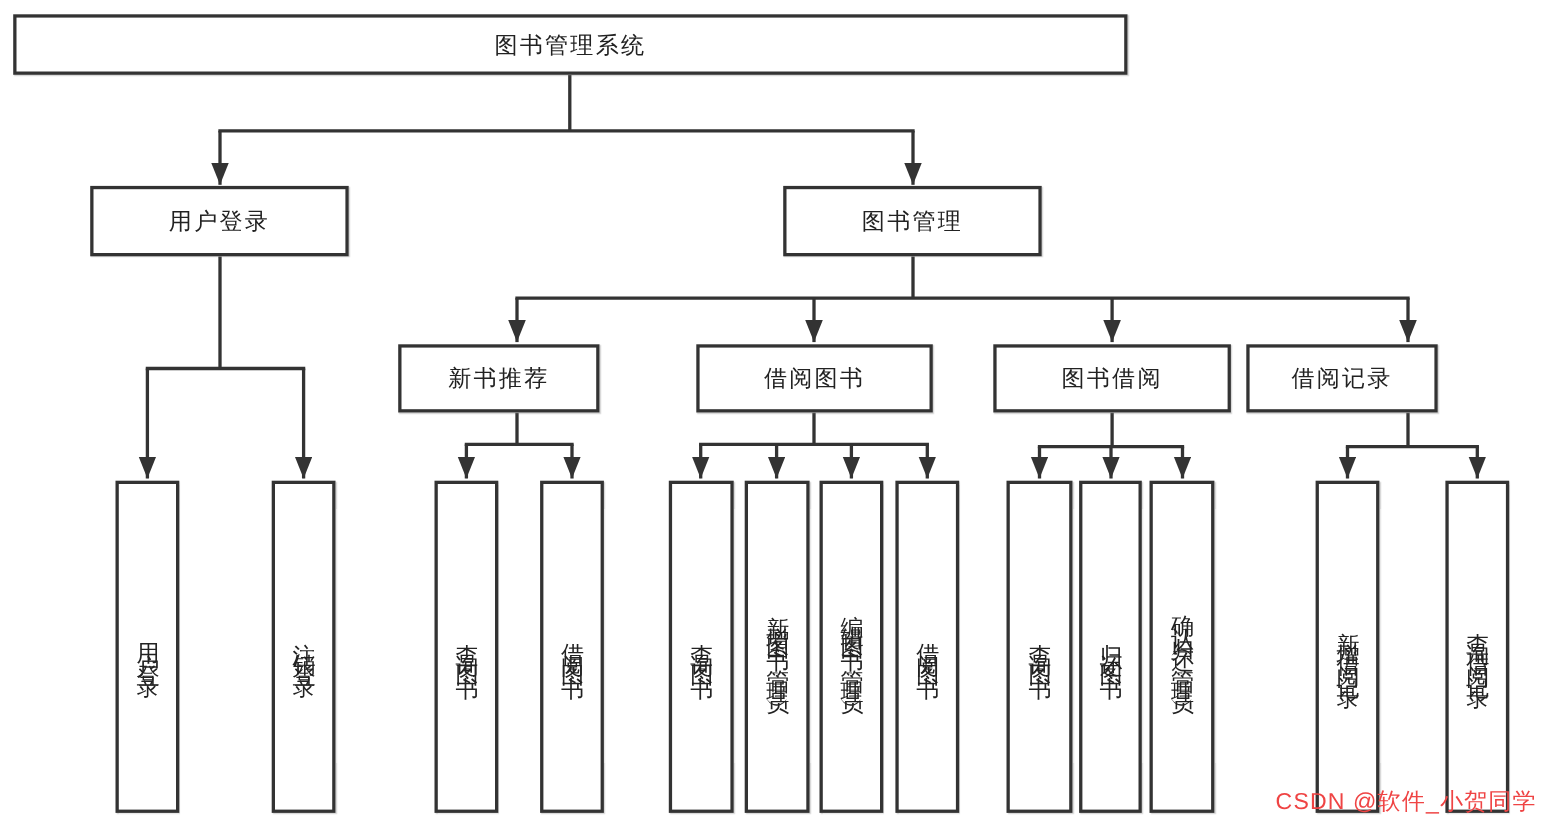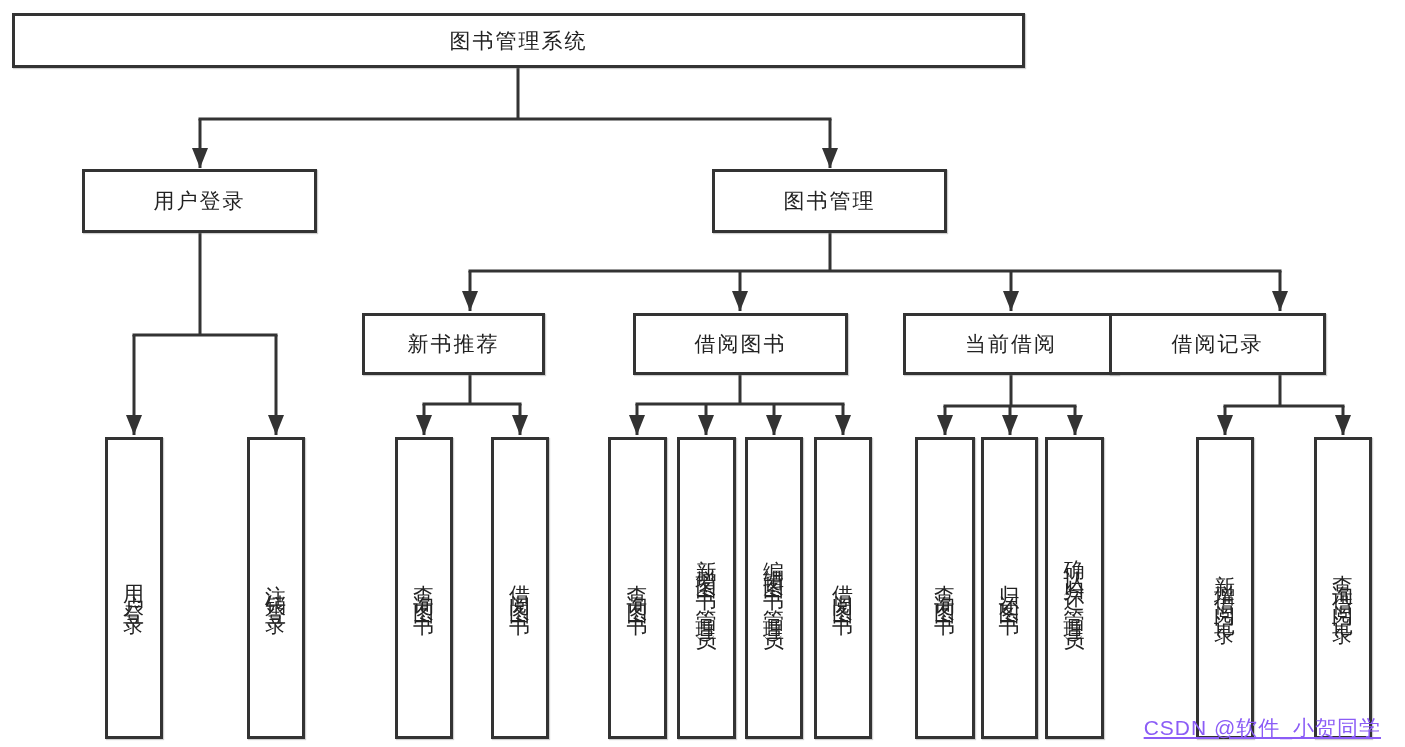--- a/index.html
+++ b/index.html
@@ -45,27 +45,26 @@
   }
   .vlabel {
     font-size: 21px;
     letter-spacing: 10px;
     white-space: nowrap;
     line-height: 1;
   }
   .watermark {
     position: absolute;
     top: 714px;
-    right: 24px;
+    right: 8px;
     font-size: 21px;
     letter-spacing: 1px;
-    color: #8b5cf6;
+    color: #ef4444;
     z-index: 5;
     white-space: nowrap;
-    text-decoration: underline;
   }
 </style>
 </head>
 <body>
 
 <div id="canvas">
 
   <svg id="wires" viewBox="0 0 1405 747" xmlns="http://www.w3.org/2000/svg">
     <defs>
       <marker id="ah" markerUnits="userSpaceOnUse" markerWidth="22" markerHeight="18" refX="20" refY="8" orient="auto">
@@ -134,23 +133,23 @@
     <span class="hlabel">图书管理</span>
   </div>
 
   <div class="box" style="left:362px; top:313px; width:183px; height:62px;">
     <span class="hlabel">新书推荐</span>
   </div>
   <div class="box" style="left:633px; top:313px; width:215px; height:62px;">
     <span class="hlabel">借阅图书</span>
   </div>
   <div class="box" style="left:903px; top:313px; width:216px; height:62px;">
-    <span class="hlabel">当前借阅</span>
+    <span class="hlabel">图书借阅</span>
   </div>
-  <div class="box" style="left:1109px; top:313px; width:217px; height:62px;text-align:right;">
+  <div class="box" style="left:1133px; top:313px; width:174px; height:62px;text-align:right;">
     <span class="hlabel">借阅记录</span>
   </div>
 
   <div class="box leaf" style="left:105px; top:437px; width:58px; height:302px;">
     <span class="vlabel">用户登录</span>
   </div>
   <div class="box leaf" style="left:247px; top:437px; width:58px; height:302px;">
     <span class="vlabel">注销登录</span>
   </div>
 

